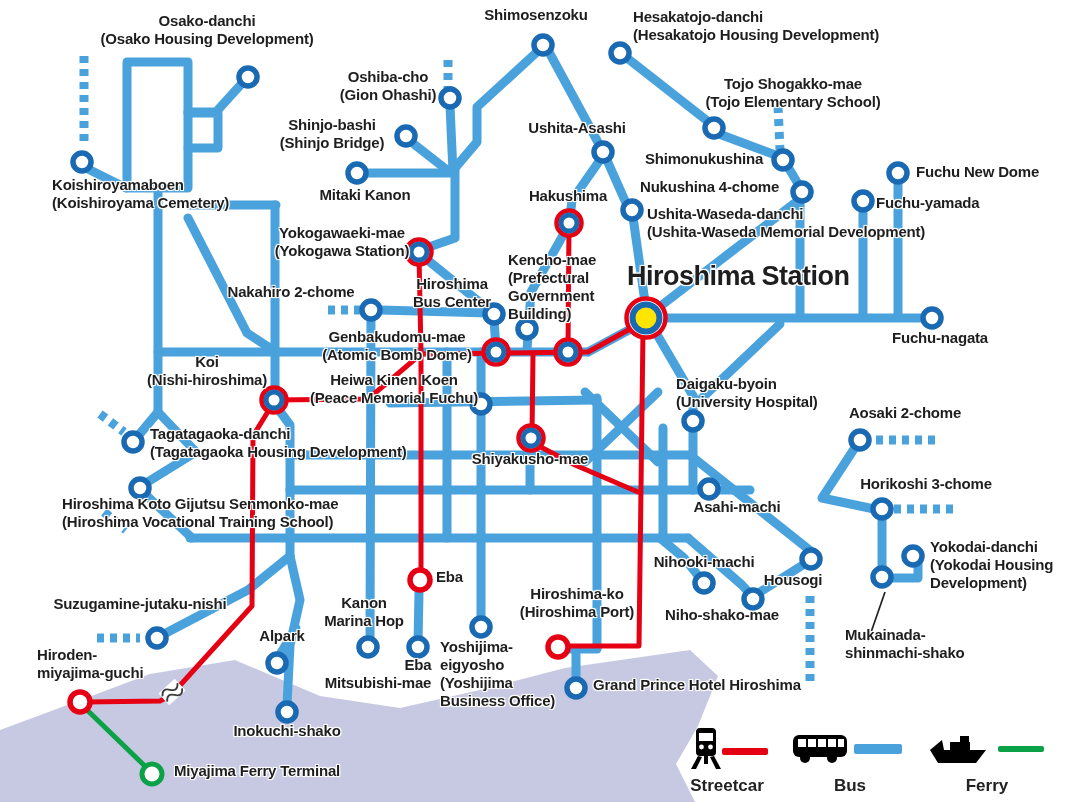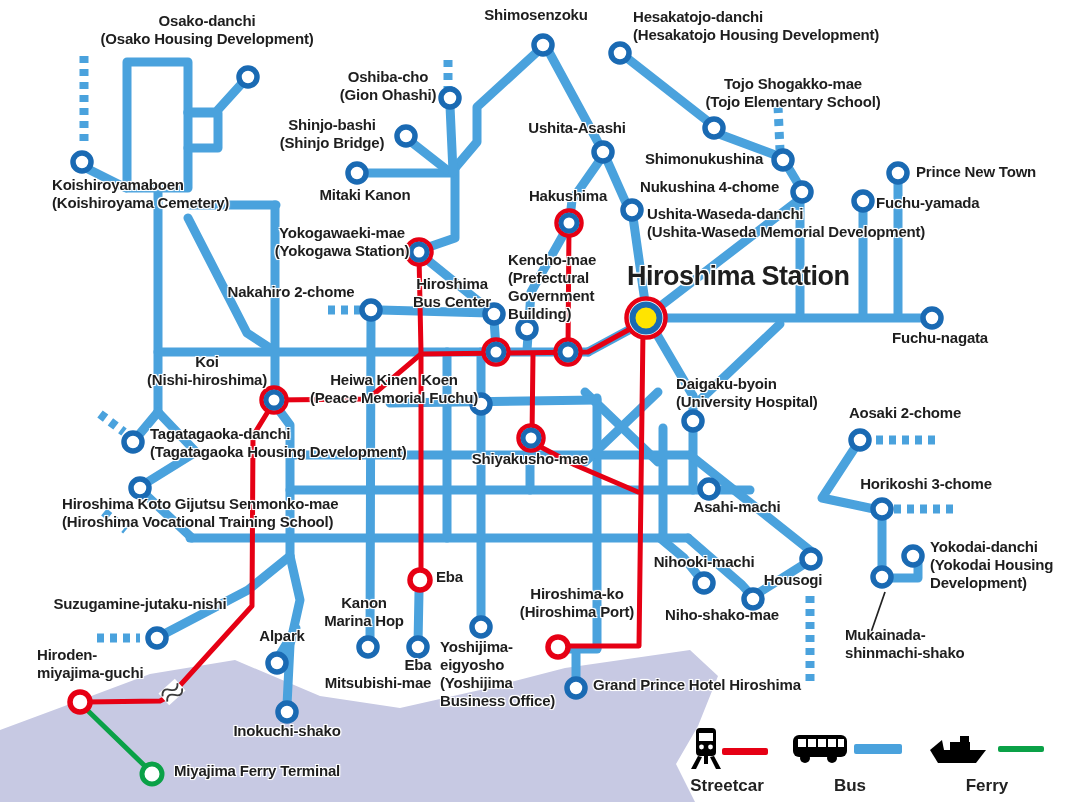--- a/index.html
+++ b/index.html
@@ -307,21 +307,21 @@
         <div>Tojo Shogakko-mae</div>
         <div>(Tojo Elementary School)</div>
       </div>
       <div class="lbl center" style="left: 377px; width: 400px; top: 119px;">
         <div>Ushita-Asashi</div>
       </div>
       <div class="lbl" style="left: 645px; top: 150px;">
         <div>Shimonukushina</div>
       </div>
       <div class="lbl" style="left: 916px; top: 163px;">
-        <div>Prince New Town</div>
+        <div>Fuchu New Dome</div>
       </div>
       <div class="lbl" style="left: 640px; top: 178px;">
         <div>Nukushina 4-chome</div>
       </div>
       <div class="lbl" style="left: 876px; top: 194px;">
         <div>Fuchu-yamada</div>
       </div>
       <div class="lbl center" style="left: 165px; width: 400px; top: 186px;">
         <div>Mitaki Kanon</div>
       </div>
@@ -341,20 +341,24 @@
       </div>
       <div class="lbl center" style="left: 252px; width: 400px; top: 275px;">
         <div>Hiroshima</div>
         <div>Bus Center</div>
       </div>
       <div class="lbl" style="left: 508px; top: 251px;">
         <div>Kencho-mae</div>
         <div>(Prefectural</div>
         <div>Government</div>
         <div>Building)</div>
+      </div>
+      <div class="lbl center" style="left: 197px; width: 400px; top: 328px;">
+        <div>Genbakudomu-mae</div>
+        <div>(Atomic Bomb Dome)</div>
       </div>
       <div class="lbl big" style="left: 627px; top: 262px;">
         <div>Hiroshima Station</div>
       </div>
       <div class="lbl center" style="left: 740px; width: 400px; top: 329px;">
         <div>Fuchu-nagata</div>
       </div>
       <div class="lbl center" style="left: 7px; width: 400px; top: 353px;">
         <div>Koi</div>
         <div>(Nishi-hiroshima)</div>

